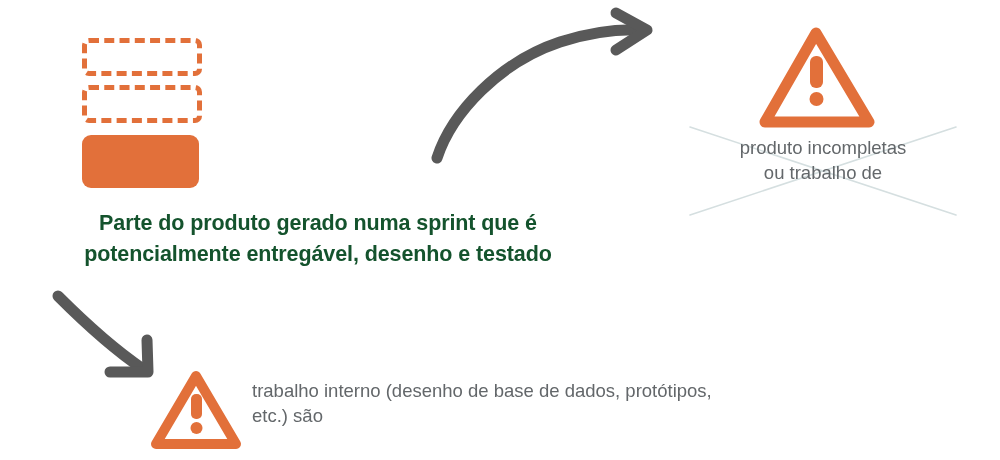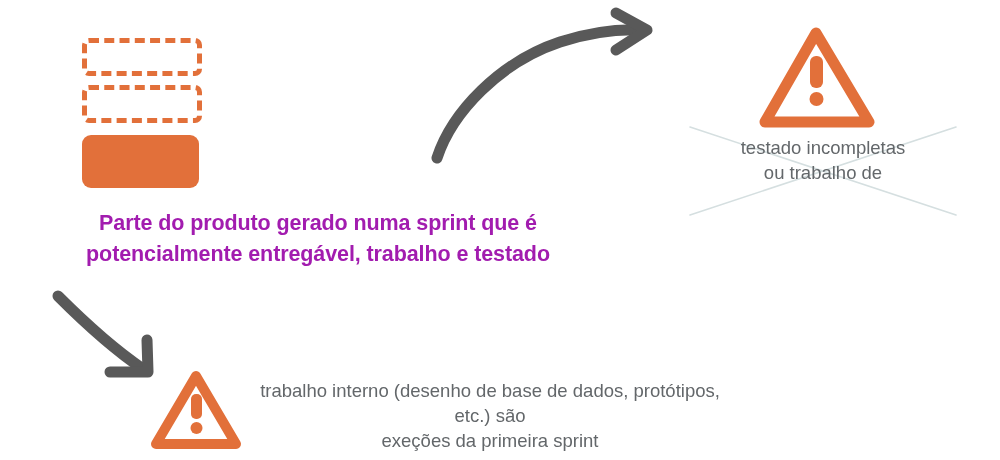--- a/index.html
+++ b/index.html
@@ -55,42 +55,41 @@
   
   .main-caption {
     position: absolute;
     left: 20px;
     top: 208px;
     width: 596px;
     text-align: center;
     font-size: 21.5px;
     font-weight: bold;
     line-height: 31px;
-    color: #a21caf;
+    color: #14532d;
     letter-spacing: -0.1px;
   }
 
   .right-caption {
     position: absolute;
     left: 692px;
     top: 136px;
     width: 262px;
     text-align: center;
     font-size: 18.5px;
     line-height: 24.5px;
     color: #63676a;
     z-index: 3;
   }
 
   .bottom-caption {
     position: absolute;
     left: 252px;
     top: 378px;
     width: 476px;
-    text-align: center;
     font-size: 18.5px;
     line-height: 25px;
     color: #63676a;
   }
 
   .svg-layer {
     position: absolute;
     left: 0; top: 0;
     width: 1000px;
     height: 460px;
@@ -138,26 +137,25 @@
 
     <g>
       <path d="M196 376 L 236 444 L 156 444 Z" fill="none" stroke="#E2703A" stroke-width="10" stroke-linecap="round" stroke-linejoin="round"></path>
       <rect x="191" y="394" width="11" height="25" rx="5" fill="#E2703A"></rect>
       <circle cx="196.5" cy="428" r="6" fill="#E2703A"></circle>
     </g>
   </svg>
 
   <div class="main-caption">
     <div>Parte do produto gerado numa sprint que é</div>
-    <div>potencialmente entregável, trabalho e testado</div>
+    <div>potencialmente entregável, desenho e testado</div>
   </div>
 
   <div class="right-caption">
-    <div>testado incompletas</div>
+    <div>produto incompletas</div>
     <div>ou trabalho de</div>
   </div>
 
   <div class="bottom-caption">
     <div>trabalho interno (desenho de base de dados, protótipos, etc.) são</div>
-    <div>exeções da primeira sprint</div>
   </div>
 
 </div>
 
 </body></html>

